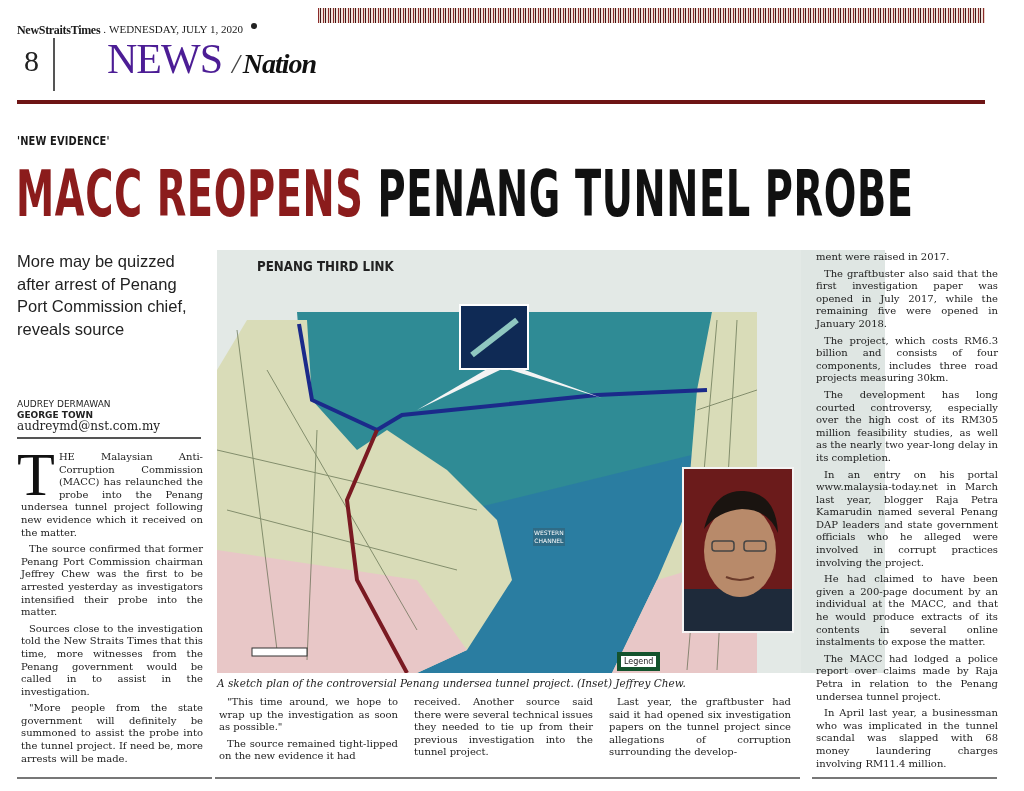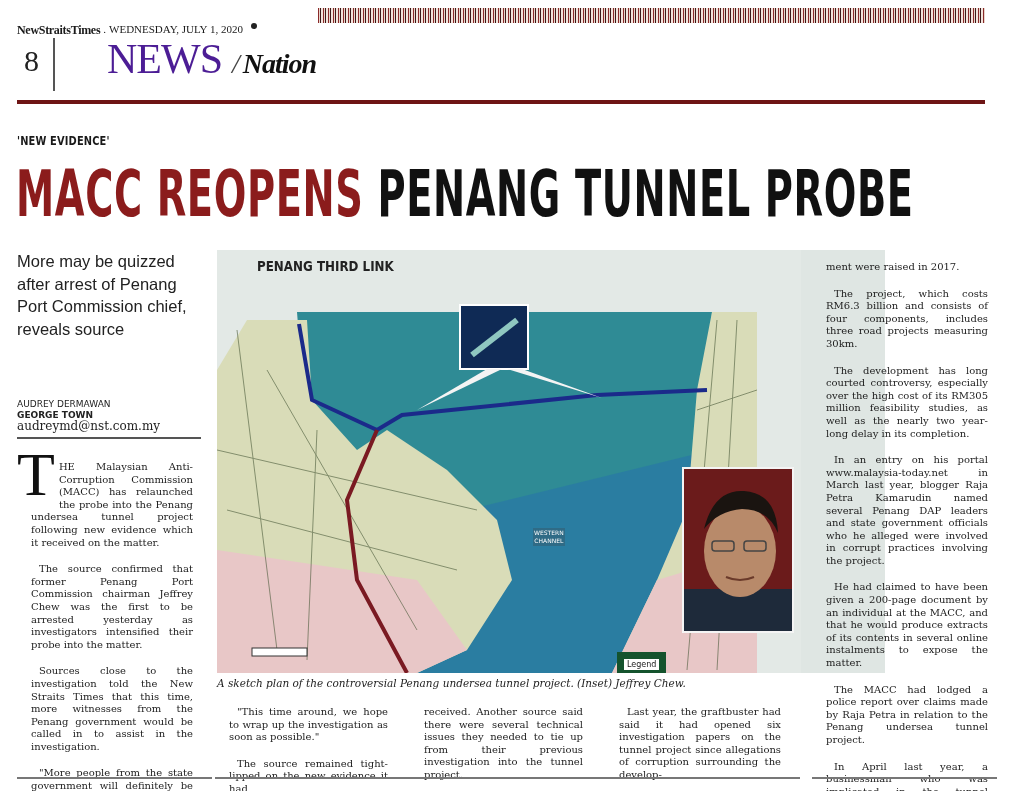--- a/index.html
+++ b/index.html
@@ -24,35 +24,35 @@
   .headline .red{color:#8b1c1c;}
   .headline .black{color:#111;}
   
   .standfirst{left:17px;top:250px;width:190px;font-family:Liberation Sans, sans-serif;font-size:16.5px;line-height:22.5px;color:#222;}
   .byline{left:17px;top:399px;font-family:"DejaVu Sans",sans-serif;font-size:9px;line-height:11px;color:#222;}
   .byline .loc{font-weight:bold;}
   .byline .email{font-family:"DejaVu Serif",serif;font-size:12px;}
   .byrule{left:17px;top:437px;width:184px;height:2px;background:#555;}
   
   .col{font-size:10px;line-height:12.6px;text-align:justify;color:#1c1c1c;}
-  .col p{margin:14px;text-indent:8px;}
+  .col p{margin:4px;text-indent:8px;}
   .col p.noind{text-indent:0;}
   .col1{left:17px;top:447px;width:190px;}
   .dropcap{float:left;font-family:"Liberation Serif",serif;font-size:62px;line-height:50px;margin:2px 4px 0 0;color:#111;}
   .col2{left:215px;top:692px;width:187px;}
   .col3{left:410px;top:692px;width:187px;}
   .col4{left:605px;top:692px;width:190px;}
   .col5{left:812px;top:247px;width:190px;}
   .bottomrule{top:777px;height:2px;background:#777;}
   
   .figure{left:217px;top:250px;width:668px;height:423px;background:#dfe6e3;overflow:hidden;}
   .map-title{left:40px;top:8px;font-family:"DejaVu Sans",sans-serif;font-weight:bold;font-size:14px;color:#222;transform:scaleX(0.85);transform-origin:left;}
   .caption{left:217px;top:677px;width:600px;font-size:10.5px;font-style:italic;color:#222;white-space:nowrap;}
   .inset{left:465px;top:217px;width:108px;height:162px;border:2px solid #f4f4f4;background:#6b1b1b;overflow:hidden;}
-  .legend{left:400px;top:402px;font-family:"DejaVu Sans",sans-serif;font-size:8px;background:#fff;border:7px solid #14532d;padding:1px 3px;}
+  .legend{left:400px;top:402px;font-family:"DejaVu Sans",sans-serif;font-size:8px;background:#fff;border:4px solid #14532d;padding:1px 3px;}
   .western{left:316px;top:278px;font-family:"DejaVu Sans",sans-serif;font-size:6px;color:#fff;background:#2f6b86;padding:1px;line-height:8px;text-align:center;}
 </style>
 </head>
 <body>
 
 <div class="abs mast">
   <span class="brand">NewStraitsTimes</span>
   <span class="date">.</span>
   <span class="date">WEDNESDAY, JULY 1, 2020</span>
   <span class="dot"></span>
@@ -149,20 +149,21 @@
 </div>
 <div class="abs col col3">
   <p class="noind">received. Another source said there were several technical issues they needed to tie up from their previous investigation into the tunnel project.</p>
 </div>
 <div class="abs col col4">
   <p>Last year, the graftbuster had said it had opened six investigation papers on the tunnel project since allegations of corruption surrounding the develop-</p>
 </div>
 
 <div class="abs col col5">
   <p class="noind">ment were raised in 2017.</p>
+  <p>The graftbuster also said that the first investigation paper was opened in July 2017, while the remaining five were opened in January 2018.</p>
   <p>The project, which costs RM6.3 billion and consists of four components, includes three road projects measuring 30km.</p>
   <p>The development has long courted controversy, especially over the high cost of its RM305 million feasibility studies, as well as the nearly two year-long delay in its completion.</p>
   <p>In an entry on his portal www.malaysia-today.net in March last year, blogger Raja Petra Kamarudin named several Penang DAP leaders and state government officials who he alleged were involved in corrupt practices involving the project.</p>
   <p>He had claimed to have been given a 200-page document by an individual at the MACC, and that he would produce extracts of its contents in several online instalments to expose the matter.</p>
   <p>The MACC had lodged a police report over claims made by Raja Petra in relation to the Penang undersea tunnel project.</p>
   <p>In April last year, a businessman who was implicated in the tunnel scandal was slapped with 68 money laundering charges involving RM11.4 million.</p>
 </div>
 
 <div class="abs bottomrule" style="left:17px;width:195px;"></div>
 <div class="abs bottomrule" style="left:215px;width:585px;"></div>

